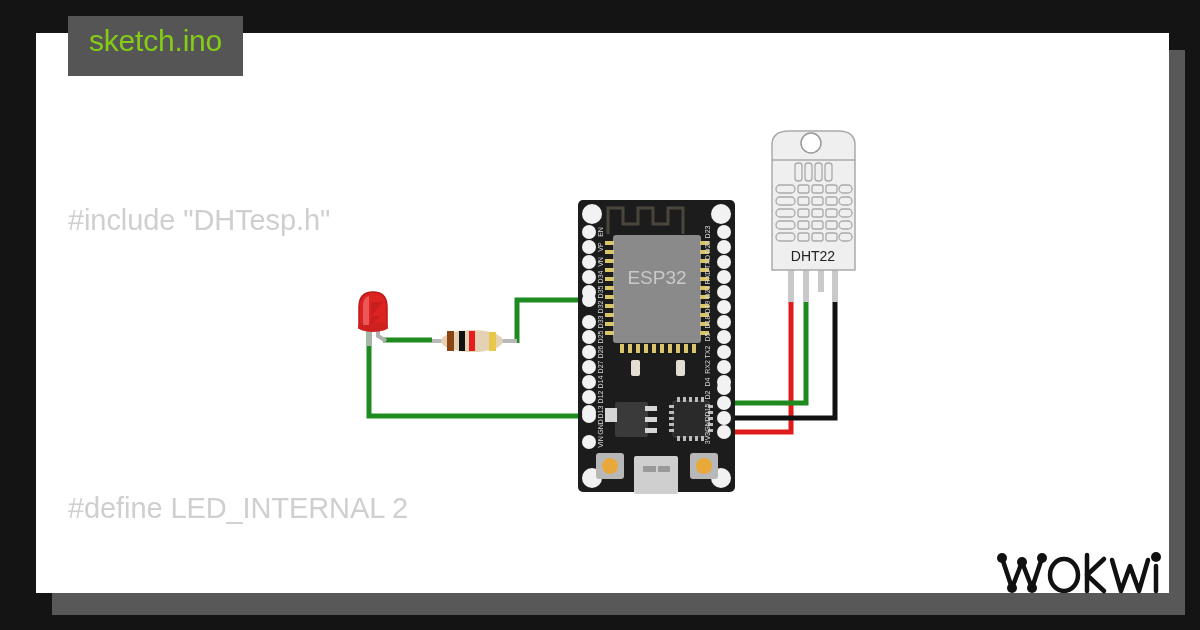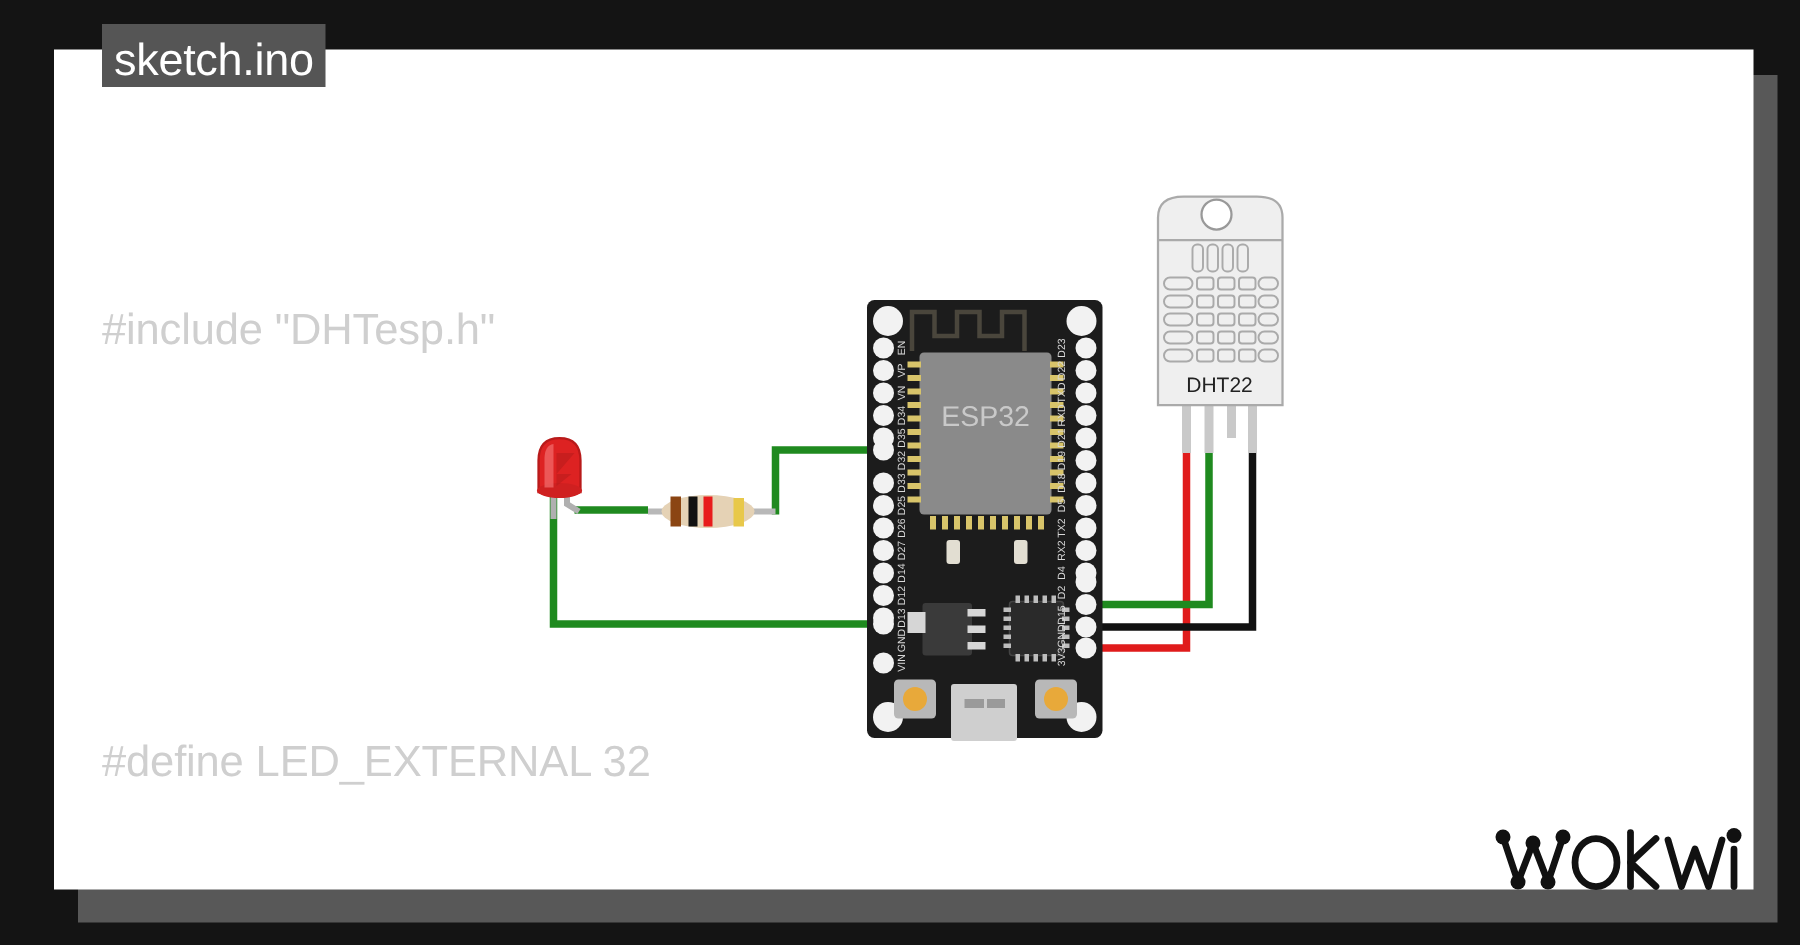--- a/index.html
+++ b/index.html
@@ -35,25 +35,25 @@
     height: 560px;
     background: #ffffff;
     overflow: hidden;
   }
   
   .file-tab {
     position: absolute;
     left: 68px;
     top: 16px;
     background: #555555;
-    color: #ffffff;
+    color: #84cc16;
     font-size: 30px;
     line-height: 50px;
-    padding: 0 8px;
-    height: 42px;
+    padding: 0 21px;
+    height: 60px;
     letter-spacing: -0.2px;
     z-index: 40;
     white-space: nowrap;
   }
   
   .code {
     position: absolute;
     left: 68px;
     top: 100px;
     z-index: 5;
@@ -90,20 +90,21 @@
 <div id="root">
 
   <div class="panel-shadow"></div>
   <div class="panel"></div>
 
   <div class="file-tab">sketch.ino</div>
 
   <div class="code">
     <span class="line">#include "DHTesp.h"</span>
     <span class="blank"></span>
+    <span class="line">#define LED_INTERNAL 2</span>
     <span class="line">#define LED_EXTERNAL 32</span>
     
     
     
     
     
     
   </div>
 
   <svg class="circuit" viewBox="0 0 1200 630">

